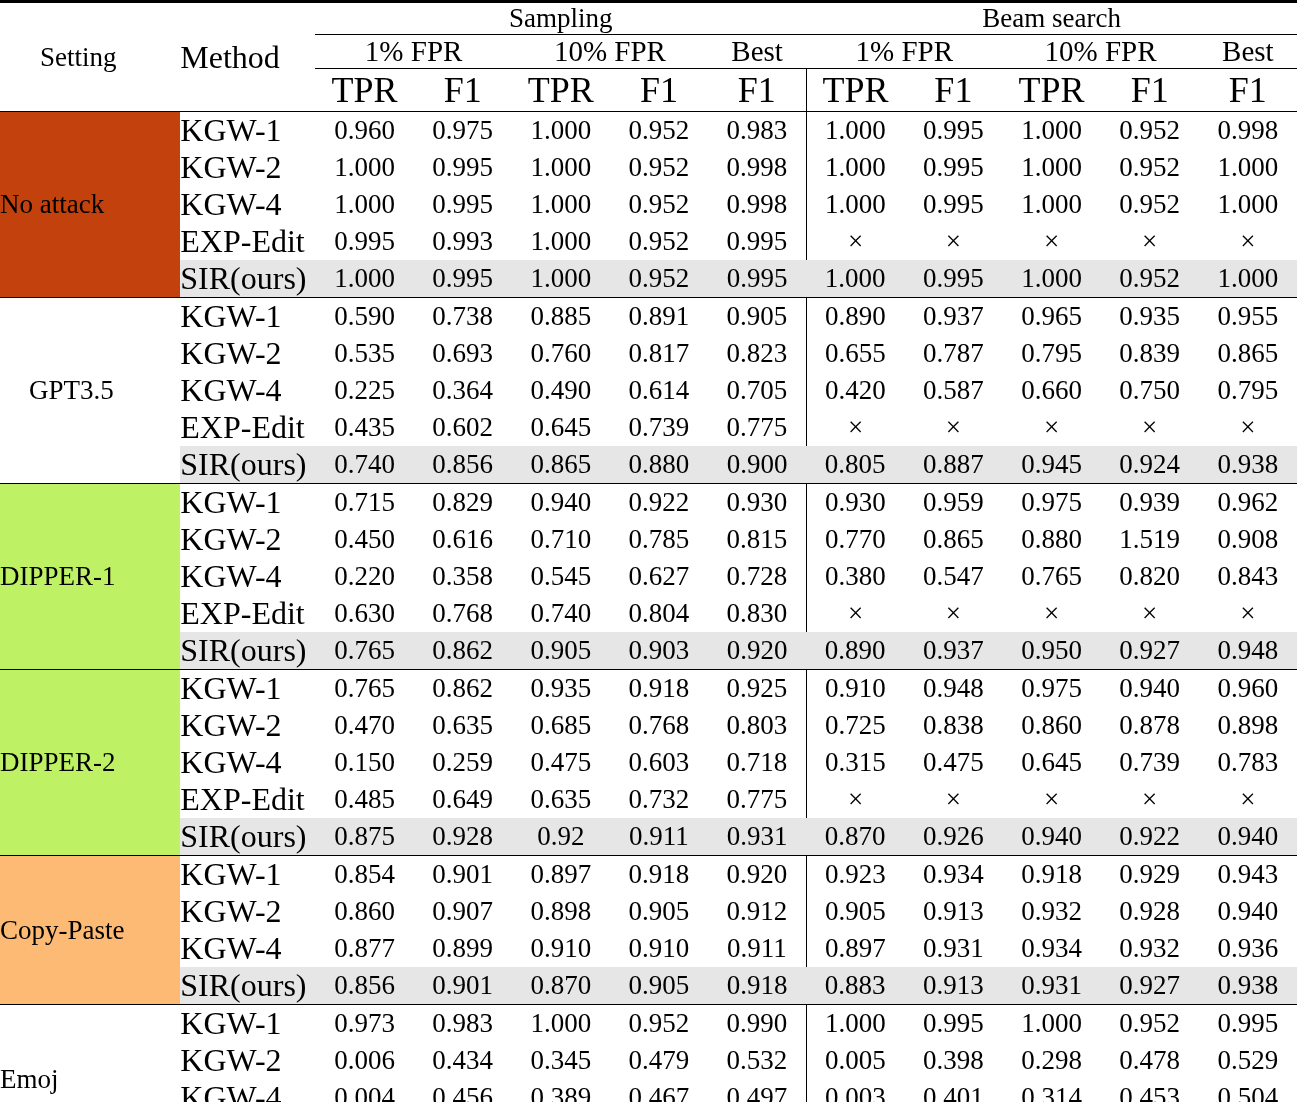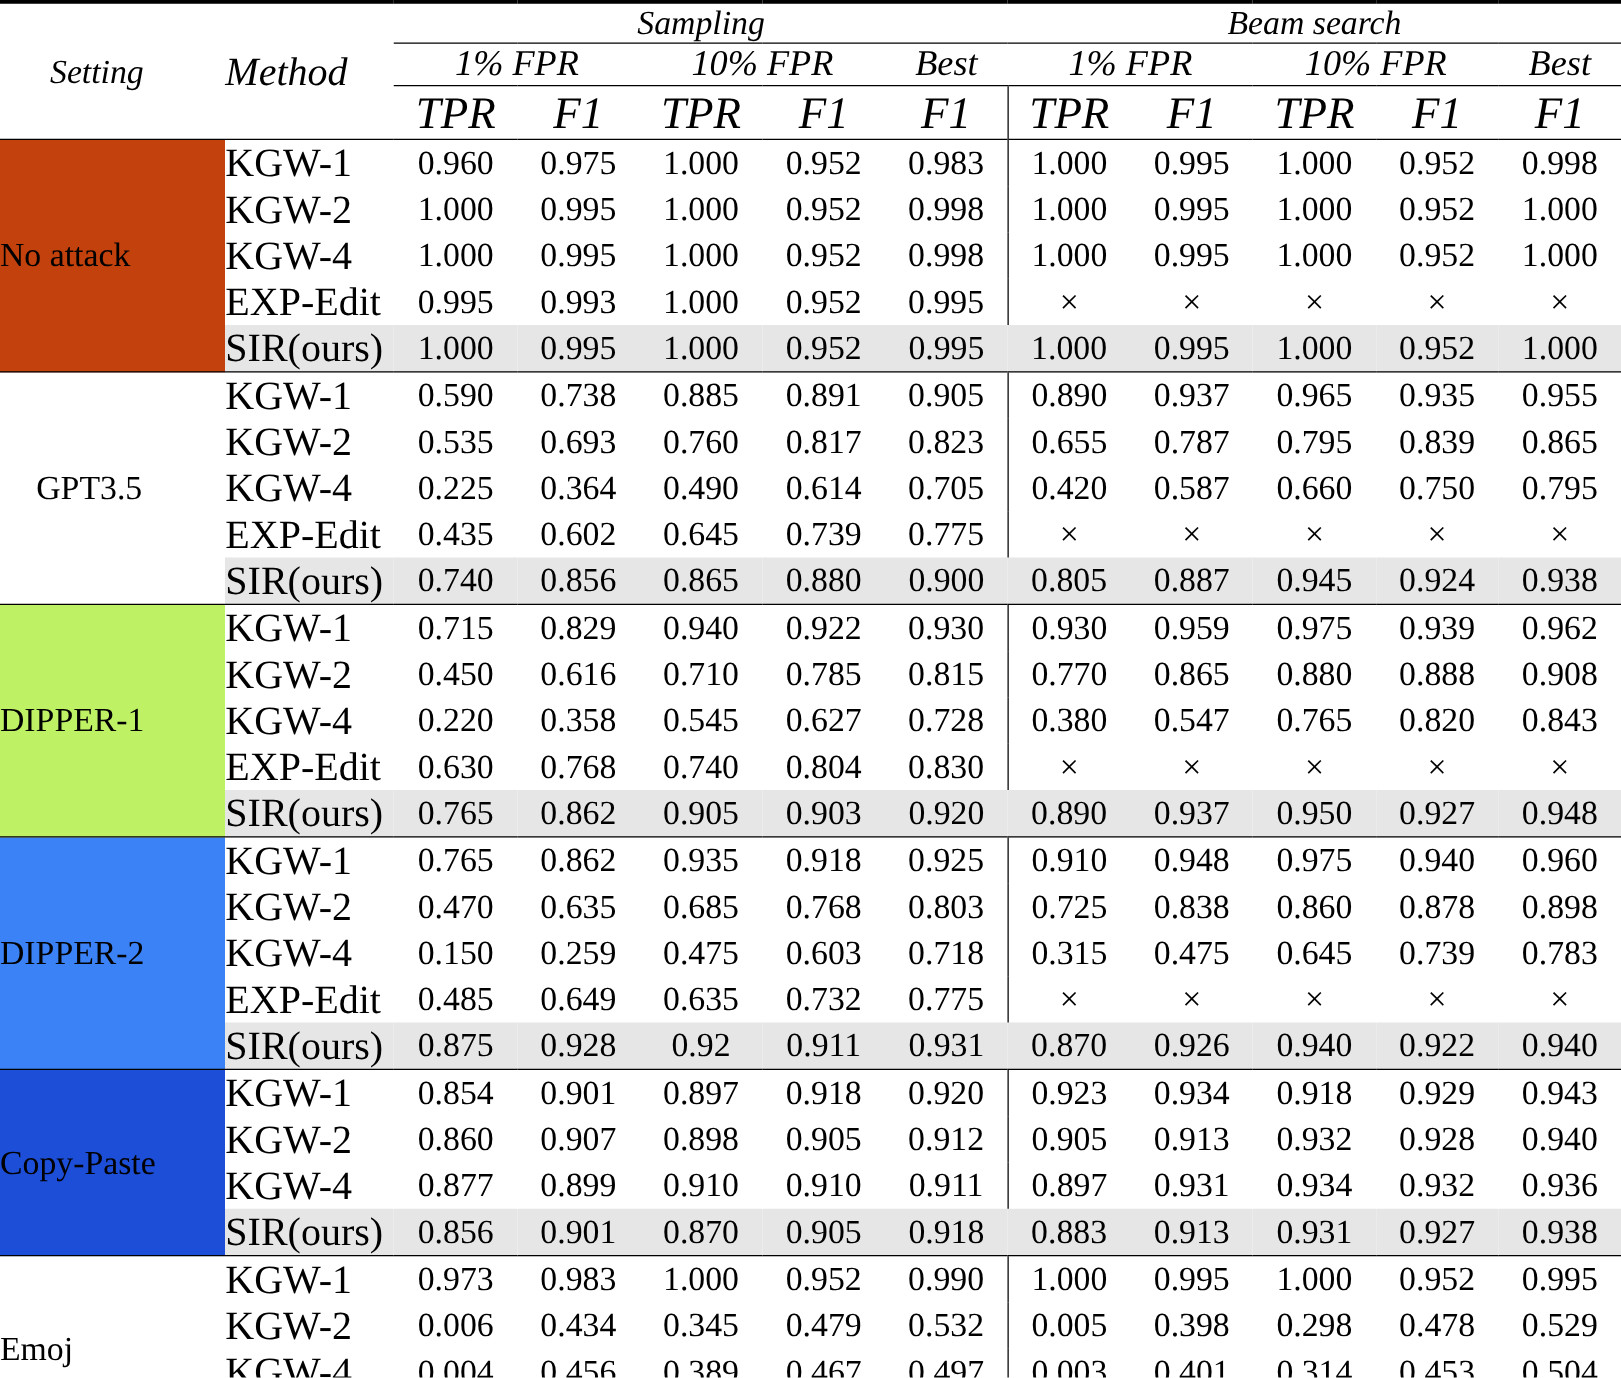--- a/index.html
+++ b/index.html
@@ -72,21 +72,21 @@
   td.val {
     text-align: center;
     font-size: 27px;
   }
   
   .vsep { border-left: 1.8px solid #000; }
 
   
   tr.sir td { background: #e6e6e6; }
   tr.datarow td { height: 33.4px; }
-  tr.hdrrow td { height: 24px; font-style: italic; }
+  tr.hdrrow td { height: 24px; }
 
   .xmark { font-size: 24px; }
   .sub-rule-cell { border-bottom: 1.6px solid #000; }
 </style>
 </head>
 <body>
 
 <div class="table-wrap">
   <table class="results">
     <colgroup>
@@ -291,21 +291,21 @@
         <tr class="datarow">
           <td class="rowlabel-method">KGW-2</td>
           <td class="val">0.450</td>
           <td class="val">0.616</td>
           <td class="val">0.710</td>
           <td class="val">0.785</td>
           <td class="val">0.815</td>
           <td class="val vsep">0.770</td>
           <td class="val">0.865</td>
           <td class="val">0.880</td>
-          <td class="val">0.888</td>
+          <td class="val">1.519</td>
           <td class="val">0.908</td>
         </tr>
         <tr class="datarow">
           <td class="rowlabel-method">KGW-4</td>
           <td class="val">0.220</td>
           <td class="val">0.358</td>
           <td class="val">0.545</td>
           <td class="val">0.627</td>
           <td class="val">0.728</td>
           <td class="val vsep">0.380</td>
@@ -337,21 +337,21 @@
           <td class="val">0.890</td>
           <td class="val">0.937</td>
           <td class="val">0.950</td>
           <td class="val">0.927</td>
           <td class="val">0.948</td>
         </tr>
         <tr class="rule-thin">
           <td colspan="12"></td>
         </tr>
         <tr class="datarow">
-          <td class="rowlabel-setting setting-cell" rowspan="5" style="vertical-align:middle; background:#3b82f6;">DIPPER-2</td>
+          <td class="rowlabel-setting setting-cell" rowspan="5" style="vertical-align:middle; background:#bef264;">DIPPER-2</td>
           <td class="rowlabel-method">KGW-1</td>
           <td class="val">0.765</td>
           <td class="val">0.862</td>
           <td class="val">0.935</td>
           <td class="val">0.918</td>
           <td class="val">0.925</td>
           <td class="val vsep">0.910</td>
           <td class="val">0.948</td>
           <td class="val">0.975</td>
           <td class="val">0.940</td>
@@ -406,21 +406,21 @@
           <td class="val">0.870</td>
           <td class="val">0.926</td>
           <td class="val">0.940</td>
           <td class="val">0.922</td>
           <td class="val">0.940</td>
         </tr>
         <tr class="rule-thin">
           <td colspan="12"></td>
         </tr>
         <tr class="datarow">
-          <td class="rowlabel-setting setting-cell" rowspan="4" style="vertical-align:middle; background:#1d4ed8;">Copy-Paste</td>
+          <td class="rowlabel-setting setting-cell" rowspan="4" style="vertical-align:middle; background:#fdba74;">Copy-Paste</td>
           <td class="rowlabel-method">KGW-1</td>
           <td class="val">0.854</td>
           <td class="val">0.901</td>
           <td class="val">0.897</td>
           <td class="val">0.918</td>
           <td class="val">0.920</td>
           <td class="val vsep">0.923</td>
           <td class="val">0.934</td>
           <td class="val">0.918</td>
           <td class="val">0.929</td>

